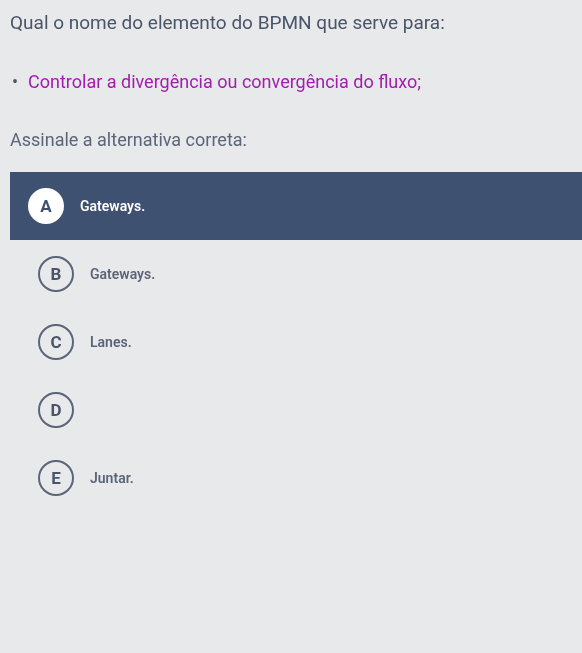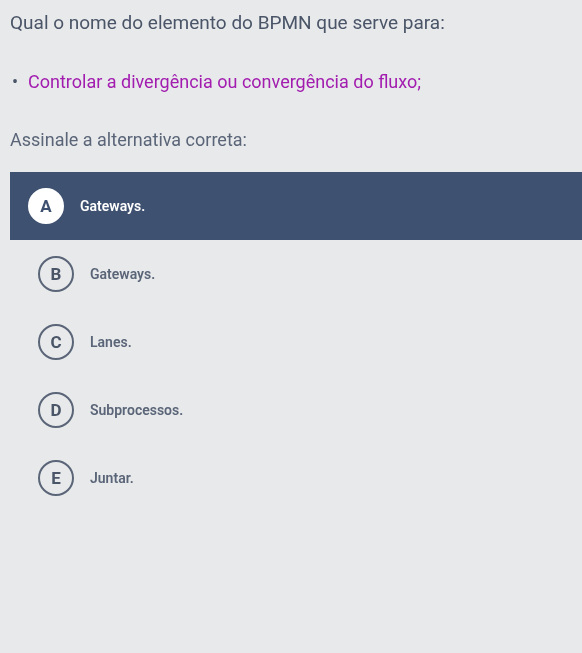--- a/index.html
+++ b/index.html
@@ -117,21 +117,20 @@
     <div class="option">
       <div class="option-letter">
         <span>C</span>
       </div>
       <span class="option-label">Lanes.</span>
     </div>
     <div class="option">
       <div class="option-letter">
         <span>D</span>
       </div>
-      <span class="option-label">Subprocessos.</span>
     </div>
     <div class="option">
       <div class="option-letter">
         <span>E</span>
       </div>
       <span class="option-label">Juntar.</span>
     </div>
   </div>
 </div>
 

